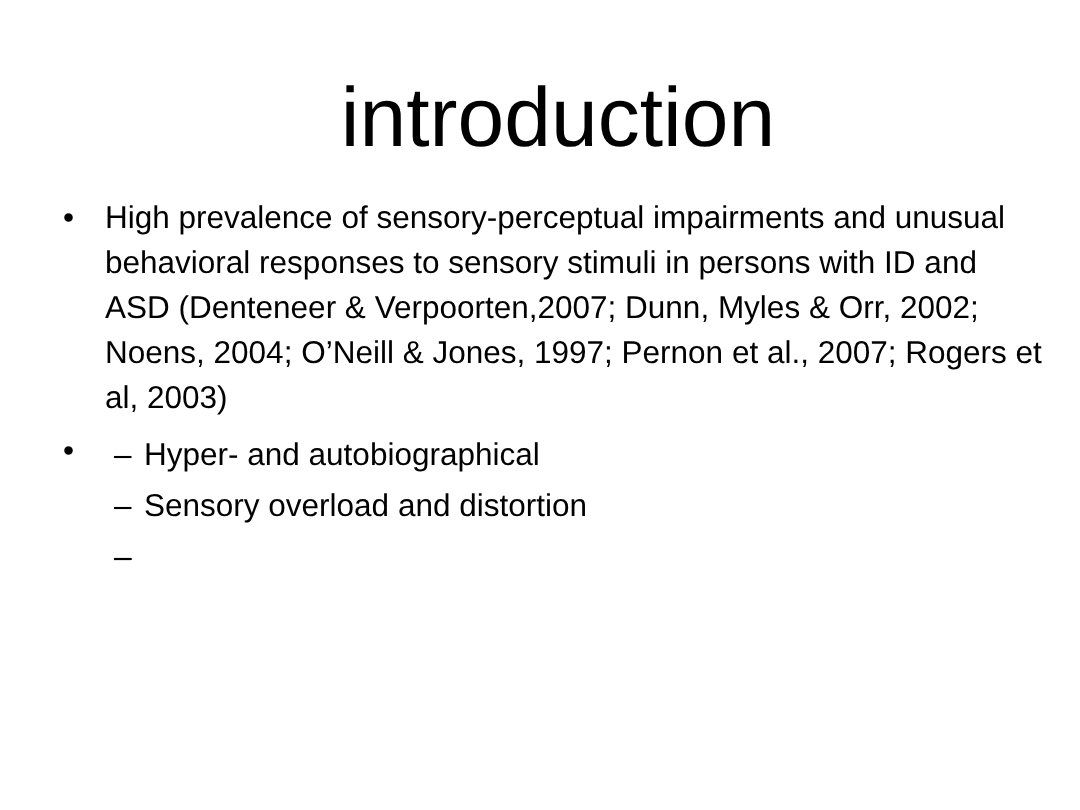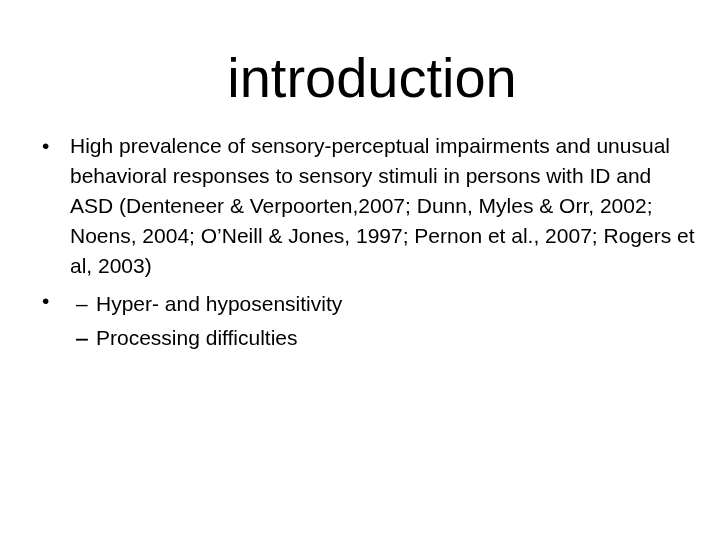--- a/index.html
+++ b/index.html
@@ -85,28 +85,28 @@
   <ul class="body-list">
     <li class="l1" style="line-height:30px;">
       <span class="bullet">•</span>
       <span>High prevalence of sensory-perceptual impairments and unusual behavioral responses to sensory stimuli in persons with ID and ASD </span><span class="cite">(Denteneer &amp; Verpoorten,2007; Dunn, Myles &amp; Orr, 2002; Noens, 2004; O’Neill &amp; Jones, 1997; Pernon et al., 2007; Rogers et al, 2003)</span>
     </li>
     <li class="l1" style="margin-top:4px;">
       <span class="bullet">•</span>
       <ul class="l2-list">
         <li class="l2">
           <span class="dash">–</span>
-          <span>Hyper- and hyposensitivity</span>
+          <span>Hyper- and autobiographical</span>
+        </li>
+        <li class="l2">
+          <span class="dash">–</span>
+          <span>Sensory overload and distortion</span>
         </li>
         <li class="l2">
           <span class="dash">–</span>
         </li>
         <li class="l2">
           <span class="dash">–</span>
         </li>
-        <li class="l2">
-          <span class="dash">–</span>
-          <span>Processing difficulties</span>
-        </li>
       </ul>
     </li>
   </ul>
 </div>
 
 </body></html>

